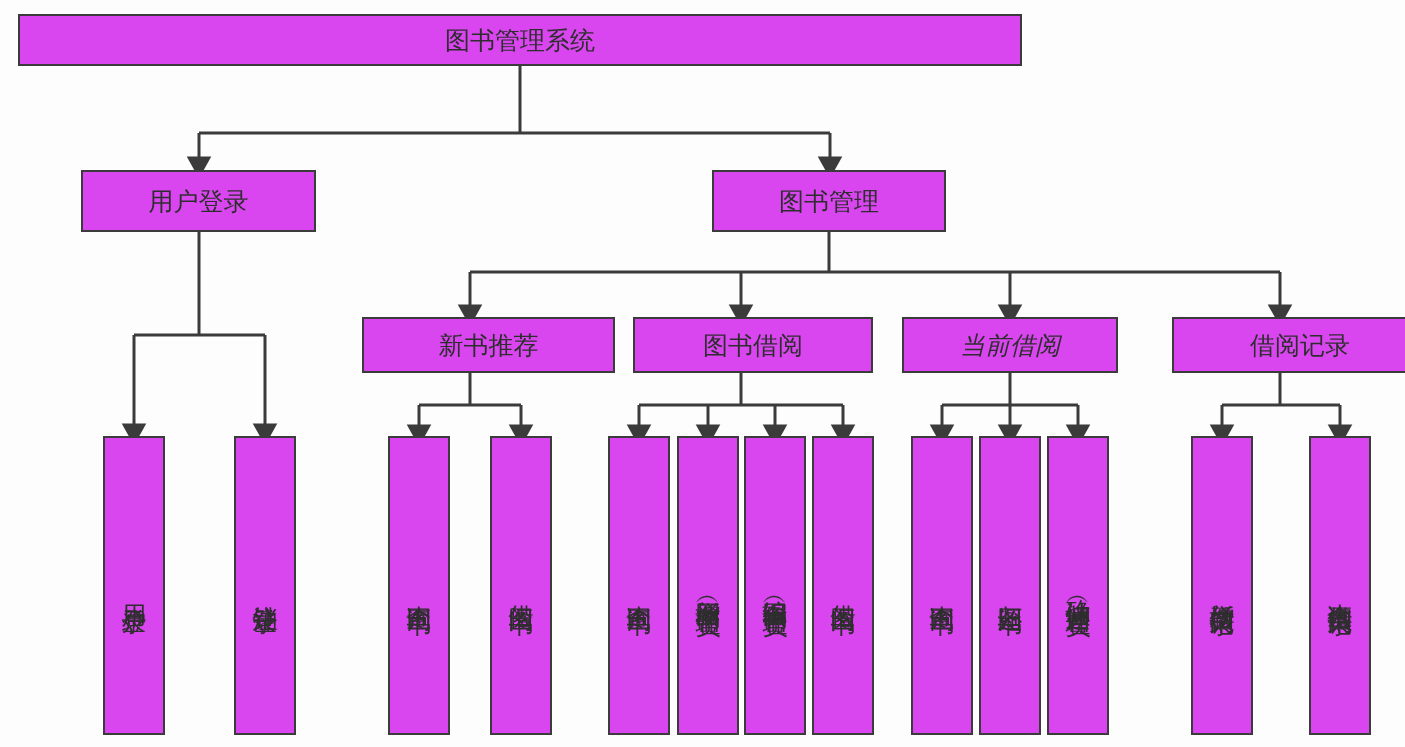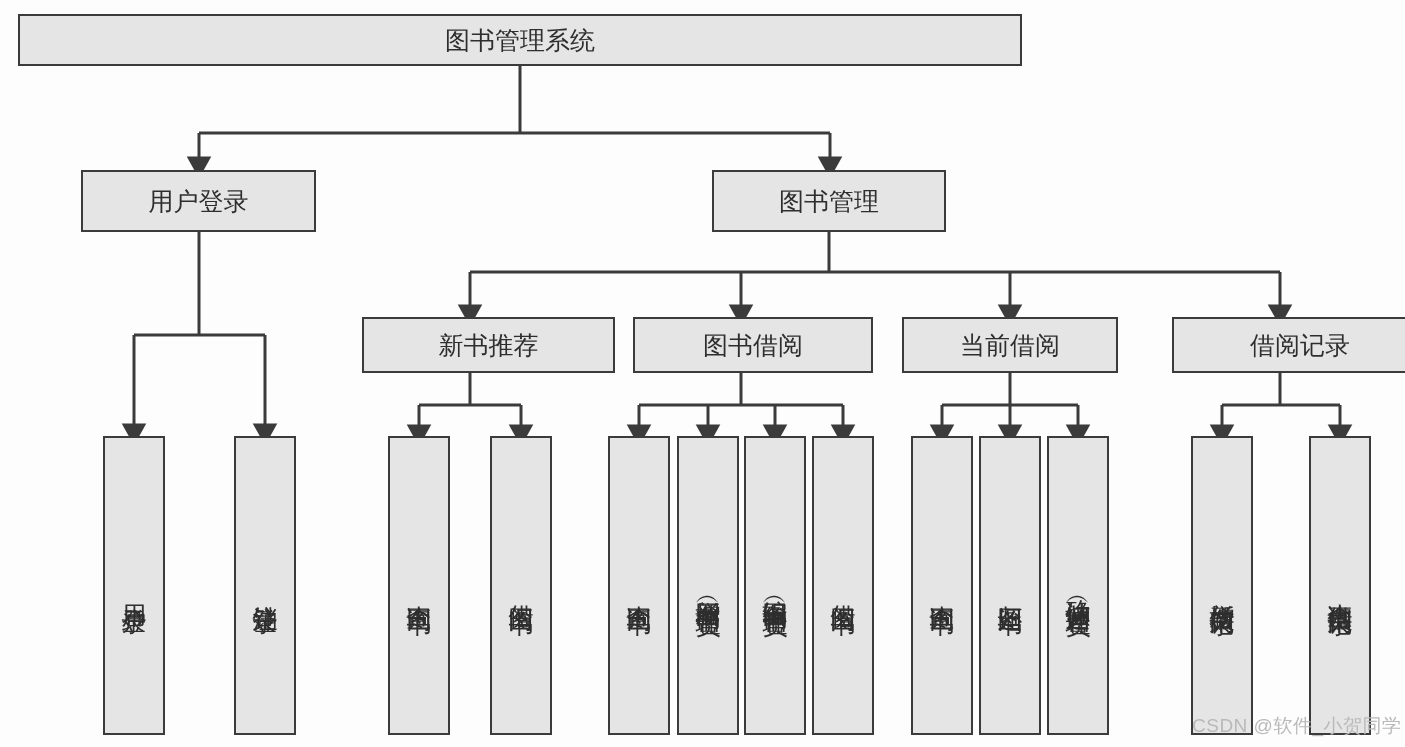--- a/index.html
+++ b/index.html
@@ -22,21 +22,21 @@
     left: 0;
     top: 0;
     width: 1405px;
     height: 747px;
     pointer-events: none;
   }
   .node {
     position: absolute;
     box-sizing: border-box;
     border: 2.5px solid #3b3b3b;
-    background: #e5e5e5;
+    background: #d946ef;
     display: flex;
     align-items: center;
     justify-content: center;
     color: #2e2e2e;
   }
   .node .label {
     display: block;
     text-align: center;
     line-height: 1.12;
     white-space: pre;
@@ -139,21 +139,21 @@
   <div class="node h" style="left:712px; top:170px; width:234px; height:62px;">
     <span class="label">图书管理</span>
   </div>
 
   <div class="node h" style="left:362px; top:317px; width:253px; height:56px;">
     <span class="label">新书推荐</span>
   </div>
   <div class="node h" style="left:633px; top:317px; width:240px; height:56px;">
     <span class="label">图书借阅</span>
   </div>
-  <div class="node h" style="left:902px; top:317px; width:216px; height:56px;">
+  <div class="node h" style="left:902px; top:317px; width:216px; height:56px;font-style:italic;">
     <span class="label">当前借阅</span>
   </div>
   <div class="node h" style="left:1172px; top:317px; width:256px; height:56px;">
     <span class="label">借阅记录</span>
   </div>
 
   <div class="node v" style="left:103px; top:436px; width:62px; height:299px;">
     <span class="label">用户登录</span>
   </div>
   <div class="node v" style="left:234px; top:436px; width:62px; height:299px;">
@@ -190,15 +190,14 @@
     <span class="label">确认归还（管理员）</span>
   </div>
 
   <div class="node v" style="left:1191px; top:436px; width:62px; height:299px;">
     <span class="label">新增借阅记录</span>
   </div>
   <div class="node v" style="left:1309px; top:436px; width:62px; height:299px;">
     <span class="label">查询借阅记录</span>
   </div>
 
-  <div class="watermark" style="left:1192px; top:713px;">CSDN @软件_小贺同学</div>
 
 </div>
 
 </body></html>

